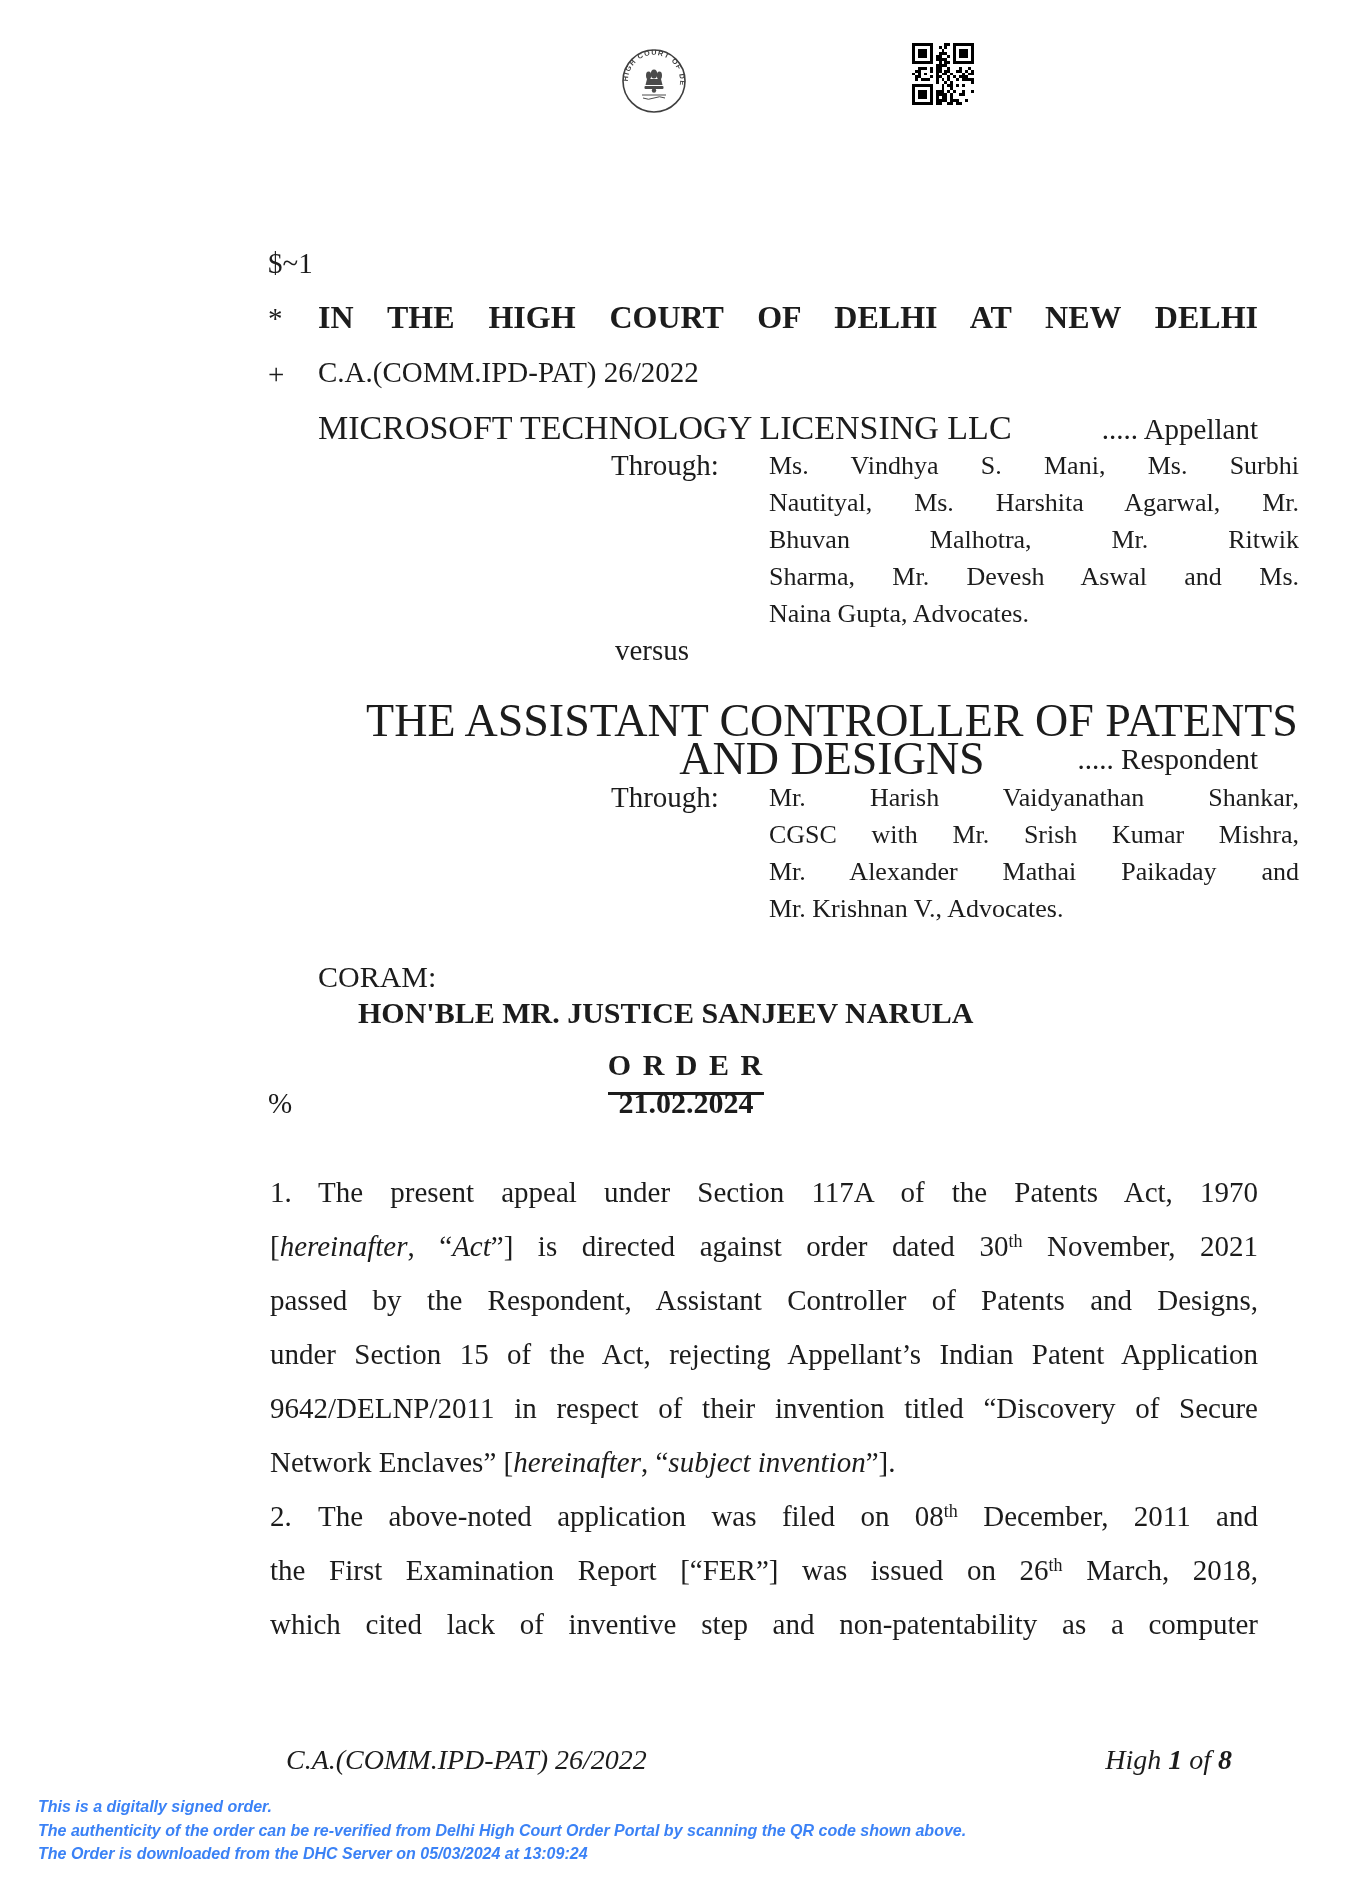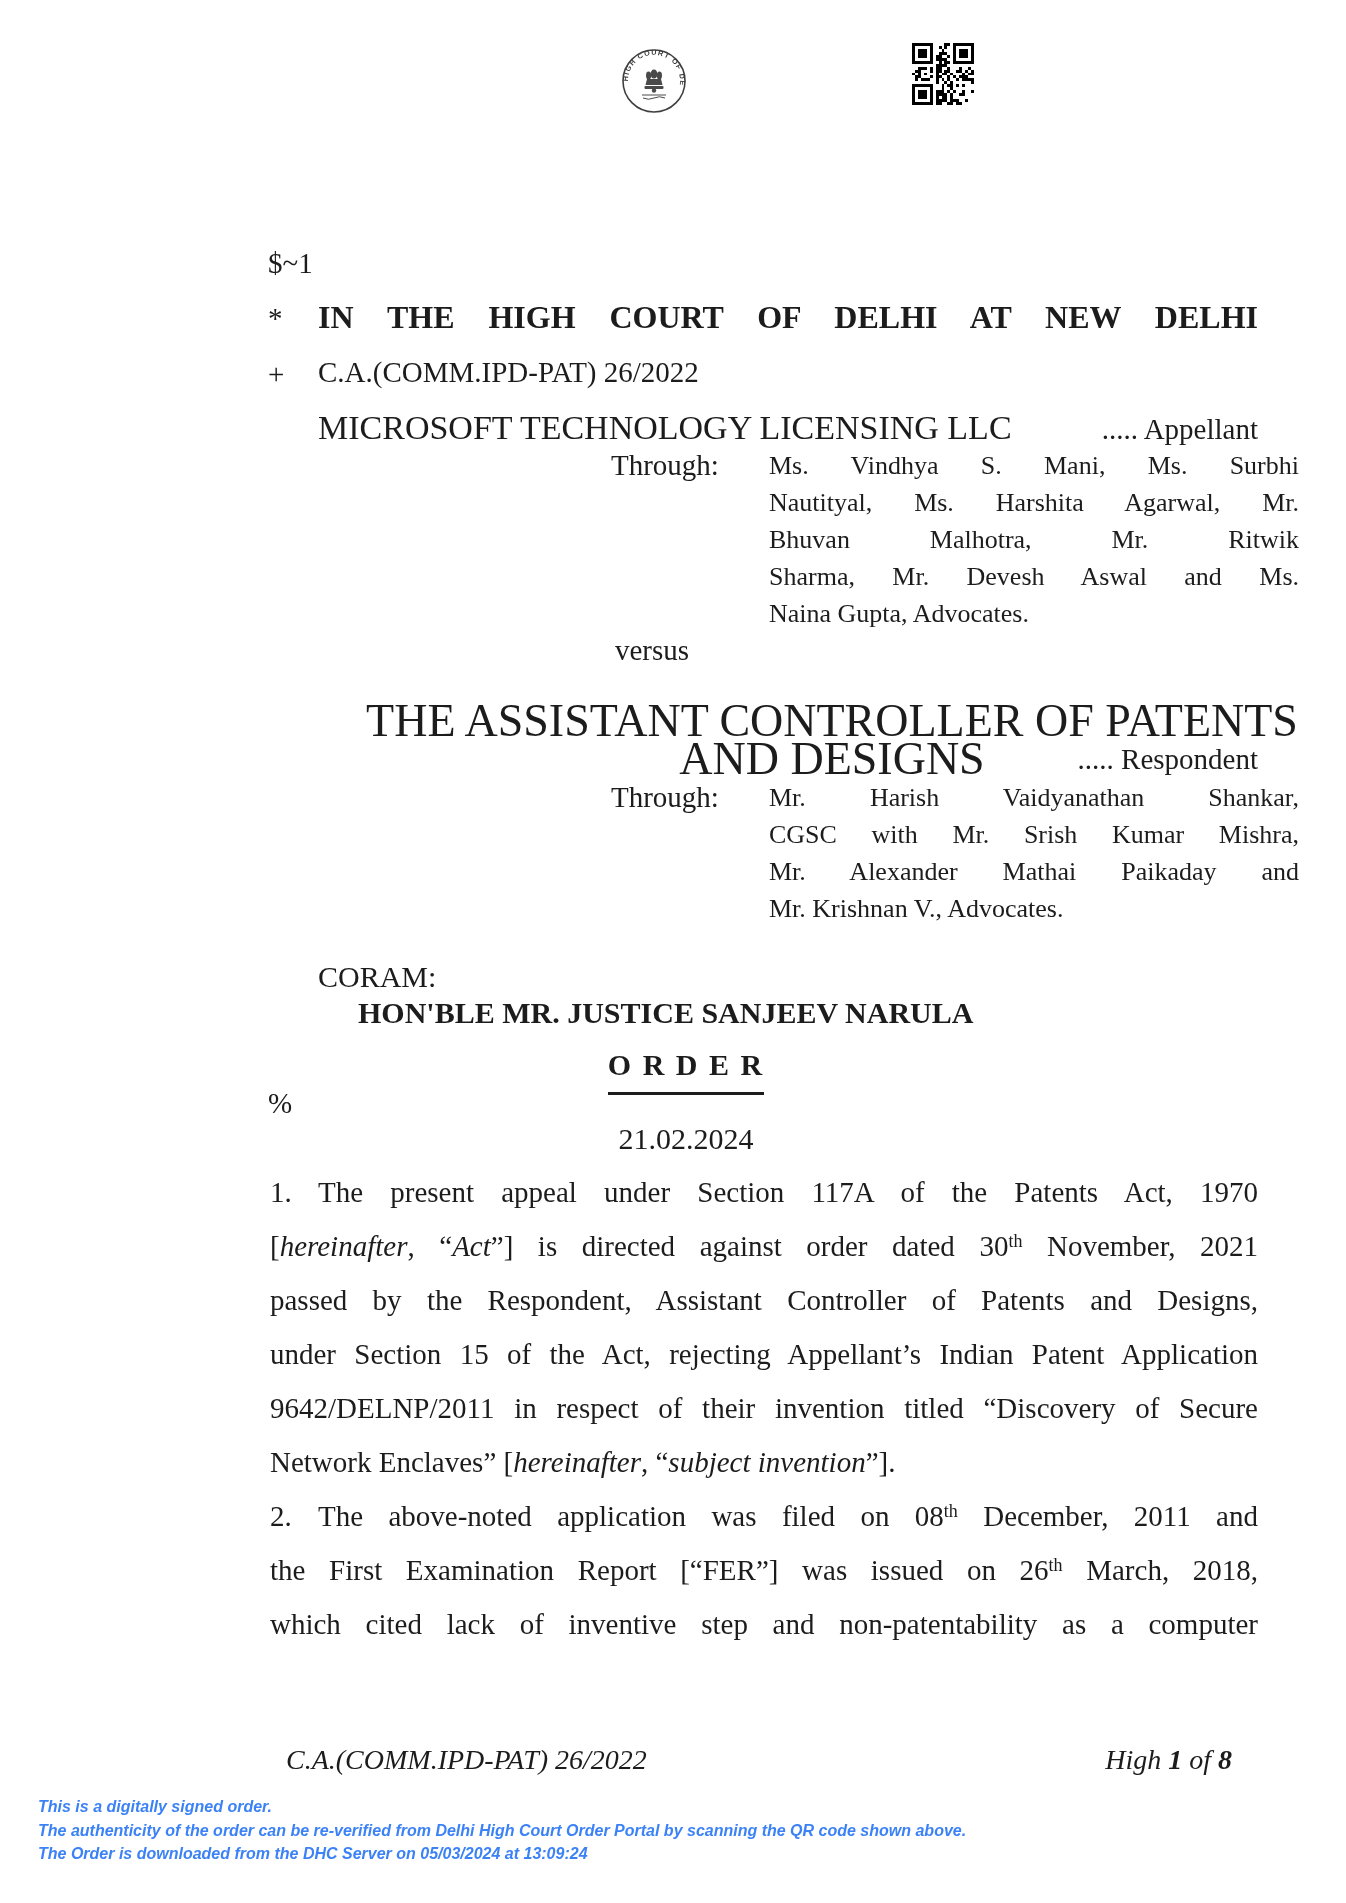--- a/index.html
+++ b/index.html
@@ -43,21 +43,21 @@
   .resp-role{position:absolute;left:318px;top:742px;width:940px;text-align:right;font-size:29px;line-height:34px;}
   
   .coram-label{position:absolute;left:318px;top:959px;font-size:30px;font-weight:normal;line-height:36px;}
   .coram-judge{position:absolute;left:318px;top:995px;font-size:30px;font-weight:bold;line-height:36px;margin-left:40px;}
   
   .order-block{position:absolute;left:318px;top:1048px;width:736px;text-align:center;}
   .order-title-text{
     font-size:30px;font-weight:bold;letter-spacing:2px;
     border-bottom:3px solid #1c1c1c;padding-bottom:11px;
   }
-  .order-date{position:absolute;left:318px;top:1086px;width:736px;text-align:center;font-size:30px;font-weight:normal;margin-top:36px;}
+  .order-date{position:absolute;left:318px;top:1086px;width:736px;text-align:center;font-size:30px;font-weight:bold;}
   
   .para{position:absolute;left:270px;width:988px;font-size:29px;line-height:54px;}
   .para-1{top:1165px;}
   .para-2{top:1489px;}
   .pnum{position:absolute;left:0;top:0;}
   .pline{text-align:left;}
   .pline.j{text-align:justify;text-align-last:justify;}
   .pline.first{padding-left:48px;}
   .it{font-style:italic;}
   .bd{font-weight:bold;}

